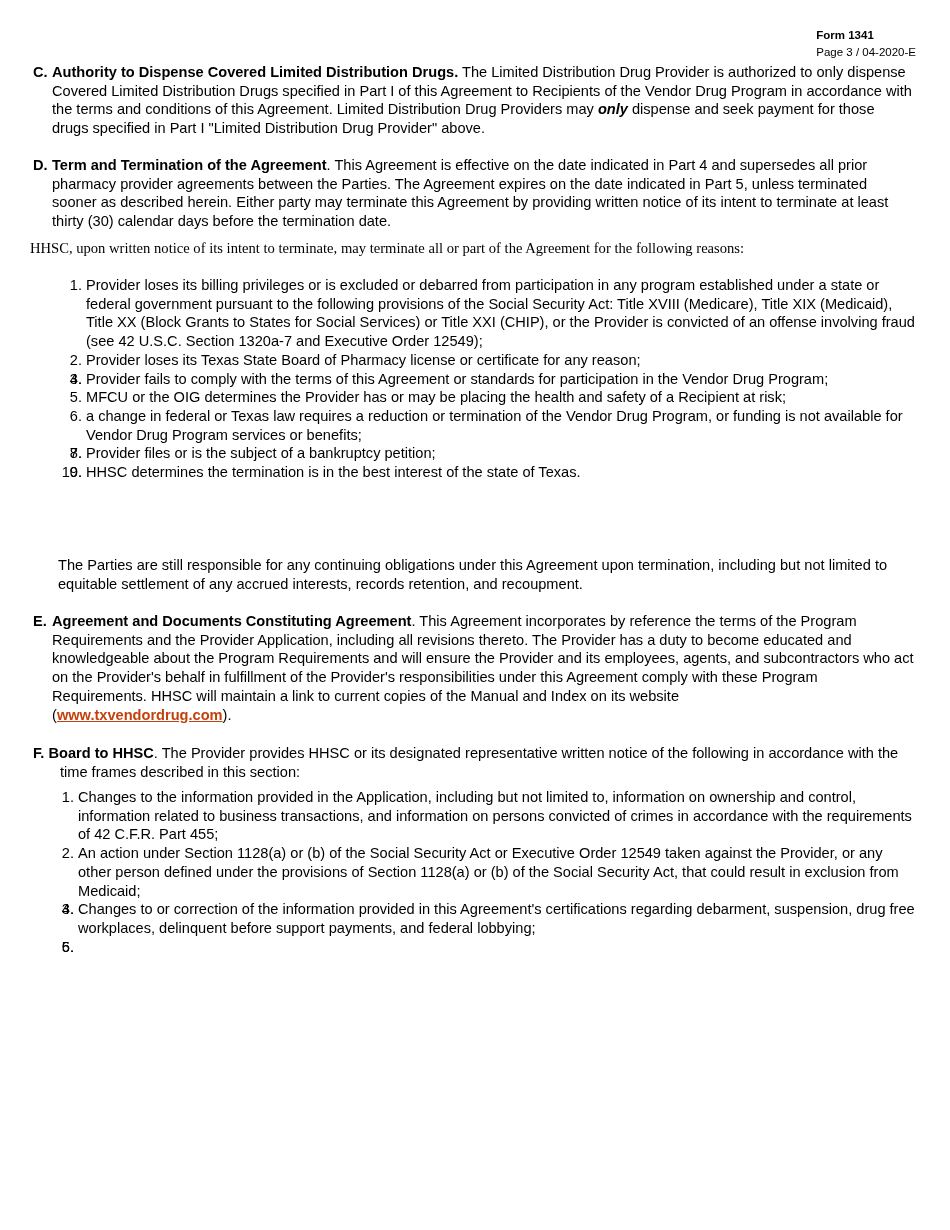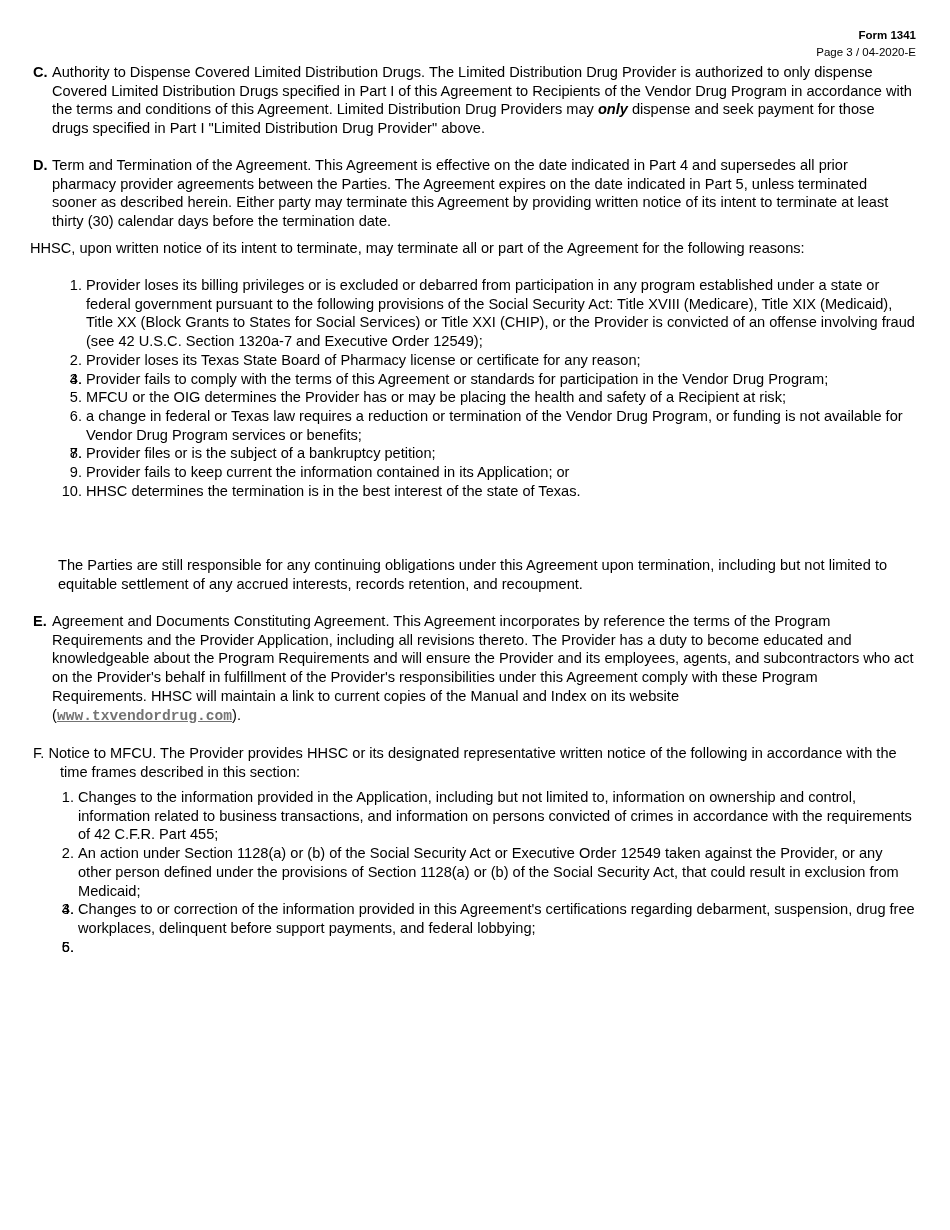--- a/index.html
+++ b/index.html
@@ -14,59 +14,57 @@
       overflow: hidden;
       font-family: "Liberation Sans", sans-serif;
       color: #000000;
       font-size: 14.6px;
       line-height: 18.7px;
     }
     .header {
       position: absolute;
       right: 34px;
       top: 27px;
-      text-align: right;
       font-size: 11.5px;
       line-height: 17px;
     }
     .header .form-no { font-weight: bold; }
     .section {
       position: absolute;
       left: 33px;
       width: 882px;
     }
     .sec-body {
       padding-left: 19px;
       text-indent: -19px;
     }
     .sec-letter { font-weight: bold; display: inline-block; width: 19px; text-indent: 0; }
-    .b { font-weight: normal; margin-top: 36px; }
+    .b { font-weight: bold; margin-top: 36px; }
     .bi { font-weight: bold; font-style: italic; }
     .plain-para {
       position: absolute;
     }
     ol.numlist {
       position: absolute;
       list-style: none;
       margin: 0;
       padding: 0;
     }
     ol.numlist li {
       position: relative;
       padding-left: 0;
     }
     ol.numlist li .num {
       position: absolute;
       text-align: right;
     }
     a.link {
-      color: #737373;
+      color: #c2410c;
       font-weight: bold;
       text-decoration: underline;
-      font-family: Liberation Mono, monospace;
     }
   </style>
 </head>
 <body>
 
 <div class="header">
   <div class="form-no">Form 1341</div>
   <div>Page 3  / 04-2020-E</div>
 </div>
 
@@ -75,46 +73,46 @@
     <span class="sec-letter">C.</span><span class="b">Authority to Dispense Covered Limited Distribution Drugs.</span><span> The Limited Distribution Drug Provider is authorized to only dispense Covered Limited Distribution Drugs specified in Part I of this Agreement to Recipients of the Vendor Drug Program in accordance with the terms and conditions of this Agreement. Limited Distribution Drug Providers may </span><span class="bi">only</span><span> dispense and seek payment for those drugs specified in Part I "Limited Distribution Drug Provider" above.</span>
   </div>
 </div>
 
 <div class="section" style="top:156px;">
   <div class="sec-body">
     <span class="sec-letter">D.</span><span class="b">Term and Termination of the Agreement</span><span>. This Agreement is effective on the date indicated in Part 4 and supersedes all prior pharmacy provider agreements between the Parties. The Agreement expires on the date indicated in Part 5, unless terminated sooner as described herein. Either party may terminate this Agreement by providing written notice of its intent to terminate at least thirty (30) calendar days before the termination date.</span>
   </div>
 </div>
 
-<div class="plain-para" style="left:30px; top:239px; width:890px;">HHSC, upon written notice of its intent to terminate, may terminate all or part of the Agreement for the following reasons:</div>
+<div class="plain-para" style="left:30px; top:239px; width:890px;font-family:Liberation Serif, serif;">HHSC, upon written notice of its intent to terminate, may terminate all or part of the Agreement for the following reasons:</div>
 
 <ol class="numlist" id="reasons-list" style="left:86px; top:276px; width:830px;">
     <li><span class="num" style="right: calc(100% + 4px); width: 30px;">1.</span><span>Provider loses its billing privileges or is excluded or debarred from participation in any program established under a state or federal government pursuant to the following provisions of the Social Security Act: Title XVIII (Medicare), Title XIX (Medicaid), Title XX (Block Grants to States for Social Services) or Title XXI (CHIP), or the Provider is convicted of an offense involving fraud (see 42 U.S.C. Section 1320a-7 and Executive Order 12549);</span></li>
     <li><span class="num" style="right: calc(100% + 4px); width: 30px;">2.</span><span>Provider loses its Texas State Board of Pharmacy license or certificate for any reason;</span></li>
     <li><span class="num" style="right: calc(100% + 4px); width: 30px;">3.</span></li>
     <li><span class="num" style="right: calc(100% + 4px); width: 30px;">4.</span><span>Provider fails to comply with the terms of this Agreement or standards for participation in the Vendor Drug Program;</span></li>
     <li><span class="num" style="right: calc(100% + 4px); width: 30px;">5.</span><span>MFCU or the OIG determines the Provider has or may be placing the health and safety of a Recipient at risk;</span></li>
     <li><span class="num" style="right: calc(100% + 4px); width: 30px;">6.</span><span>a change in federal or Texas law requires a reduction or termination of the Vendor Drug Program, or funding is not available for Vendor Drug Program services or benefits;</span></li>
     <li><span class="num" style="right: calc(100% + 4px); width: 30px;">7.</span></li>
     <li><span class="num" style="right: calc(100% + 4px); width: 30px;">8.</span><span>Provider files or is the subject of a bankruptcy petition;</span></li>
-    <li><span class="num" style="right: calc(100% + 4px); width: 30px;">9.</span><span>Provider fails to keep current the information contained in its Application; or</span></li>
+    <li><span class="num" style="right: calc(100% + 4px); width: 30px;">9.</span></li>
     <li><span class="num" style="right: calc(100% + 4px); width: 30px;">10.</span><span>HHSC determines the termination is in the best interest of the state of Texas.</span></li>
   </ol>
 
 <div class="plain-para" style="left:58px; top:556px; width:860px;">The Parties are still responsible for any continuing obligations under this Agreement upon termination, including but not limited to equitable settlement of any accrued interests, records retention, and recoupment.</div>
 
 <div class="section" style="top:612px;">
   <div class="sec-body">
     <span class="sec-letter">E.</span><span class="b">Agreement and Documents Constituting Agreement</span><span>.  This Agreement incorporates by reference the terms of the Program Requirements and the Provider Application, including all revisions thereto. The Provider has a duty to become educated and knowledgeable about the Program Requirements and will ensure the Provider and its employees, agents, and subcontractors who act on the Provider's behalf in fulfillment of the Provider's responsibilities under this Agreement comply with these Program Requirements. HHSC will maintain a link to current copies of the Manual and Index on its website </span><br><span>(</span><a class="link" href="#">www.txvendordrug.com</a><span>).</span>
   </div>
 </div>
 
 <div class="section" style="top:744px;">
   <div style="padding-left:27px; text-indent:-27px;">
-    <span class="b">F.</span> <span class="b">Notice to MFCU</span><span>. The Provider provides HHSC or its designated representative written notice of the following in accordance with the time frames described in this section:</span>
+    <span class="b">F.</span> <span class="b">Board to HHSC</span><span>. The Provider provides HHSC or its designated representative written notice of the following in accordance with the time frames described in this section:</span>
   </div>
 </div>
 
 <ol class="numlist" id="notice-list" style="left:78px; top:788px; width:840px;">
     <li><span class="num" style="right: calc(100% + 4px); width: 30px;">1.</span><span>Changes to the information provided in the Application, including but not limited to, information on ownership and control, information related to business transactions, and information on persons convicted of crimes in accordance with the requirements of 42 C.F.R. Part 455;</span></li>
     <li><span class="num" style="right: calc(100% + 4px); width: 30px;">2.</span><span>An action under Section 1128(a) or (b) of the Social Security Act or Executive Order 12549 taken against the Provider, or any other person defined under the provisions of Section 1128(a) or (b) of the Social Security Act, that could result in exclusion from Medicaid;</span></li>
     <li><span class="num" style="right: calc(100% + 4px); width: 30px;">3.</span></li>
     <li><span class="num" style="right: calc(100% + 4px); width: 30px;">4.</span><span>Changes to or correction of the information provided in this Agreement's certifications regarding debarment, suspension, drug free workplaces, delinquent before support payments, and federal lobbying;</span></li>
     <li><span class="num" style="right: calc(100% + 4px); width: 30px;">5.</span></li>
     <li><span class="num" style="right: calc(100% + 4px); width: 30px;">6.</span></li>

